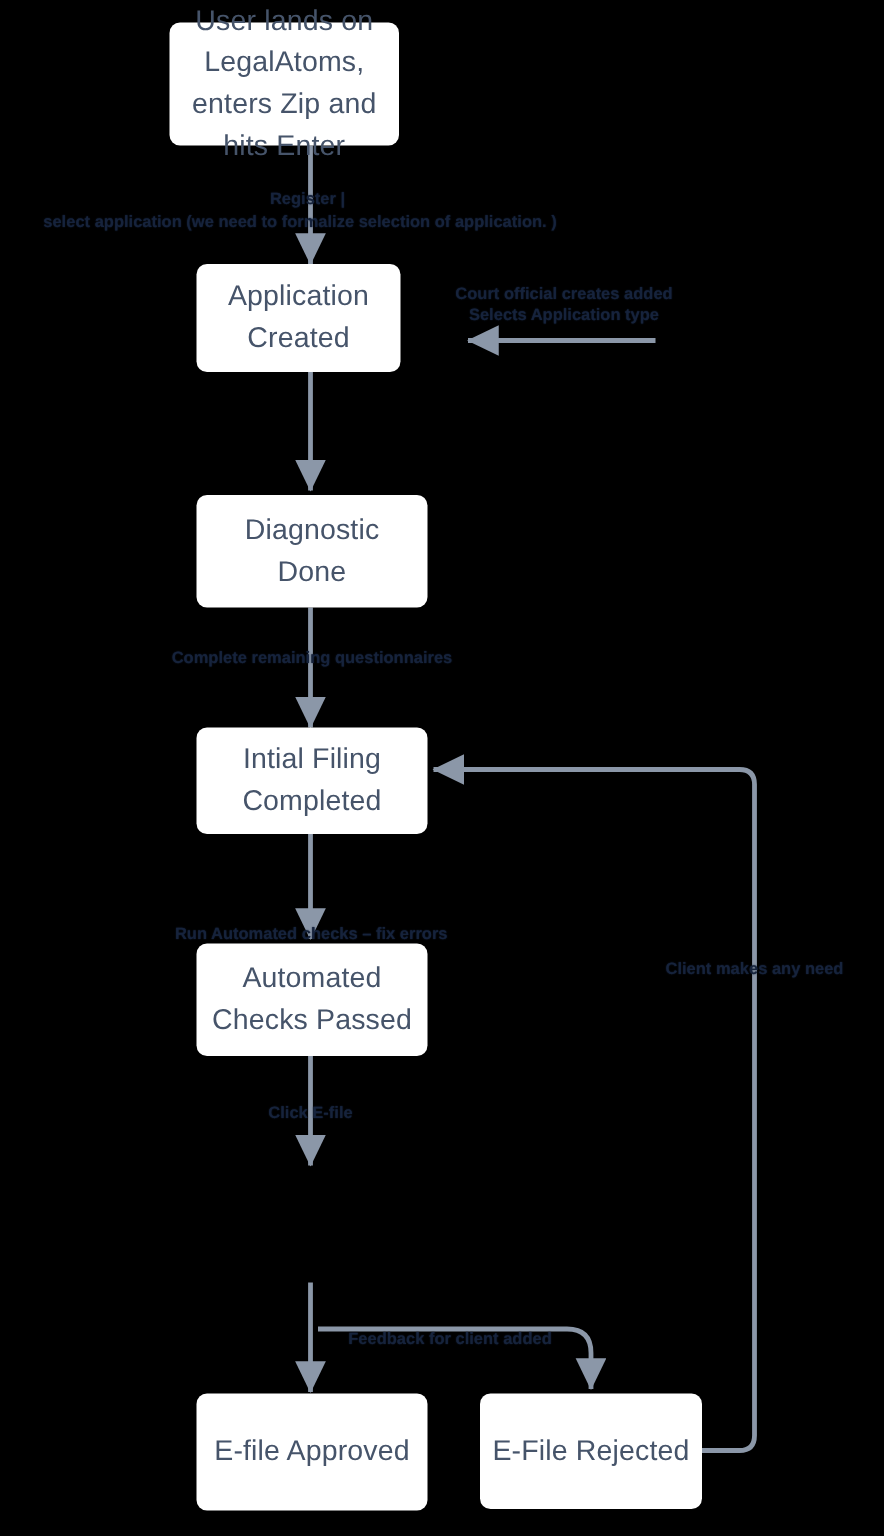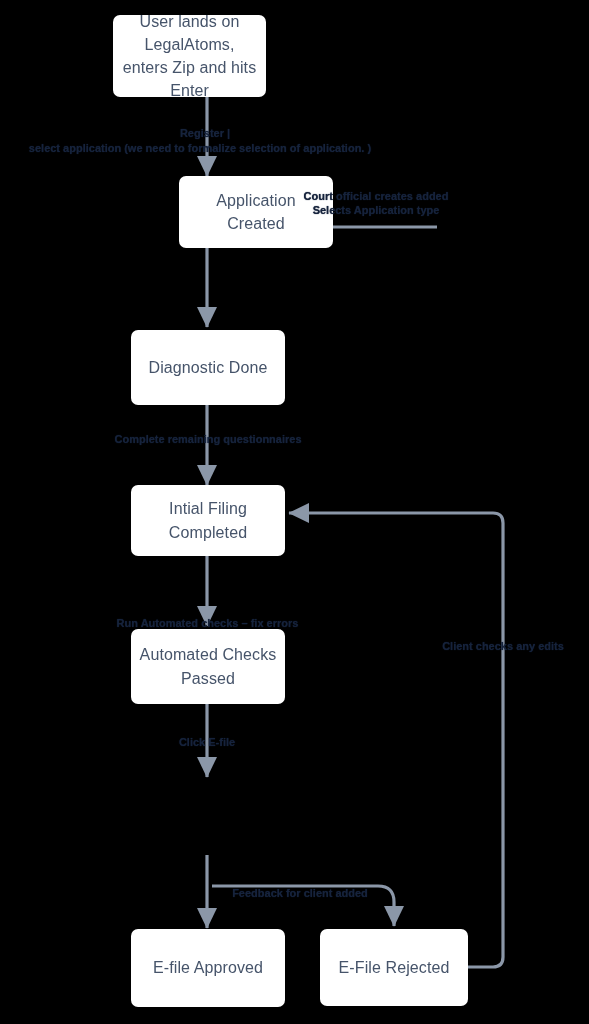--- a/index.html
+++ b/index.html
@@ -10,21 +10,21 @@
   #canvas{position:absolute;left:0;top:0;width:589px;height:1024px;}
   svg.wires{position:absolute;left:0;top:0;width:589px;height:1024px;pointer-events:none;}
 
   .node{
     position:absolute;
     background:#ffffff;
     border-radius:7px;
     display:flex;align-items:center;justify-content:center;
     text-align:center;
     color:#46546a;
-    font-size:16px;
+    font-size:19px;
     line-height:1.45;
     letter-spacing:.1px;
     box-sizing:border-box;
     padding:4px 8px;
   }
   .node span{display:block;}
 
   .edge-label{
     position:absolute;
     color:#16233c;
@@ -65,21 +65,21 @@
 
     <path d="M468,967 L493,967 Q503,967 503,957 L503,523 Q503,513 493,513 L289,513" fill="none" stroke="#8b97a8" stroke-width="3.2" marker-end="url(#arrow)"></path>
 
     <line x1="437" y1="227" x2="312" y2="227" stroke="#8b97a8" stroke-width="3.2" marker-end="url(#arrow)"></line>
   </svg>
 
   <div class="node" style="left:113px;top:15px;width:153px;height:82px;">
     <span>User lands on LegalAtoms, enters Zip and hits Enter</span>
   </div>
 
-  <div class="node" style="left:131px;top:176px;width:154px;height:72px;margin-left:48px;">
+  <div class="node" style="left:131px;top:176px;width:136px;height:72px;">
     <span>Application Created</span>
   </div>
 
   <div class="node" style="left:131px;top:485px;width:154px;height:71px;">
     <span>Intial Filing Completed</span>
   </div>
 
   <div class="node" style="left:131px;top:330px;width:154px;height:75px;">
     <span>Diagnostic Done</span>
   </div>
@@ -117,20 +117,20 @@
 
   <div class="edge-label" style="left:95px;top:584px;width:225px;margin-top:32px;">
     <span>Run Automated checks – fix errors</span>
   </div>
 
   <div class="edge-label" style="left:152px;top:735px;width:110px;">
     <span>Click E-file</span>
   </div>
 
   <div class="edge-label" style="left:418px;top:639px;width:170px;">
-    <span>Client checks any edits</span>
+    <span>Client makes any need</span>
   </div>
 
   <div class="edge-label" style="left:205px;top:886px;width:190px;">
     <span>Feedback for client added</span>
   </div>
 
 </div>
 
 </body></html>

